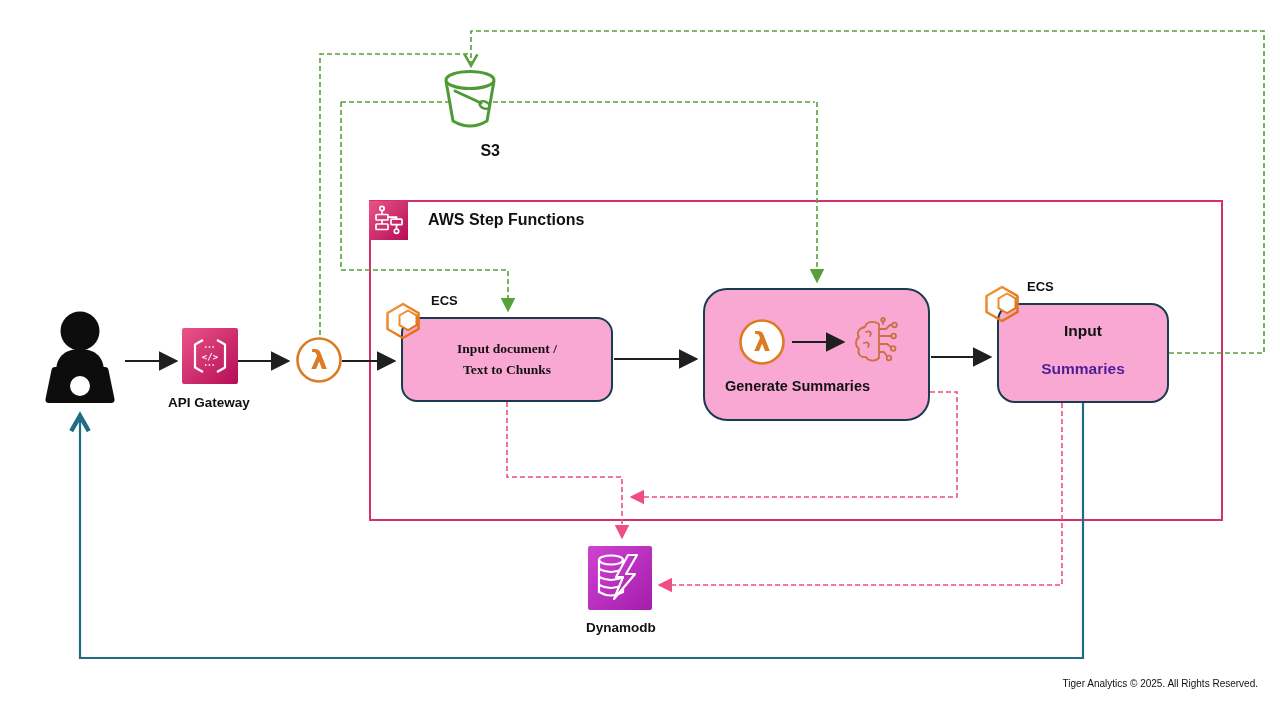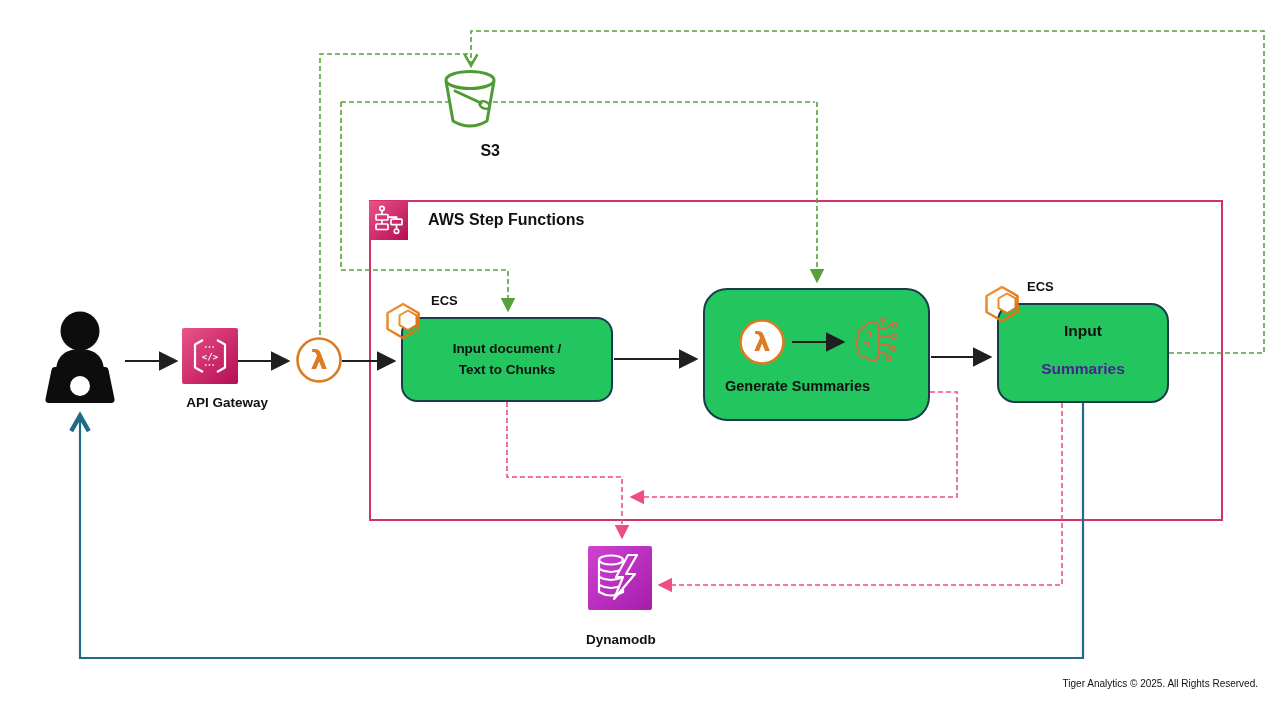--- a/index.html
+++ b/index.html
@@ -1,40 +1,40 @@
 <!DOCTYPE html>
 <html><head>
 <meta charset="utf-8">
 <style>
   html,body{margin:0;padding:0;background:#fff;}
   body{font-family:"Liberation Sans",sans-serif;}
   #stage{position:relative;width:1280px;height:720px;background:#fff;overflow:hidden;}
   .abs{position:absolute;}
   
   #sf-container{z-index:1;border:2.5px solid #d5306e;background:transparent;}
-  .node-box{z-index:2;background:#22c55e;border:2.5px solid #173c4d;box-sizing:border-box;}
+  .node-box{z-index:2;background:#f9a8d4;border:2.5px solid #173c4d;box-sizing:border-box;font-family:Liberation Serif, serif;}
   #connectors{z-index:3;pointer-events:none;}
   .top{z-index:4;}
   
   #input-box{left:401px;top:317px;width:212px;height:85px;border-radius:16px;
     display:flex;flex-direction:column;align-items:center;justify-content:center;}
   #input-box div{font-size:13.5px;font-weight:bold;color:#111;line-height:1.55;text-align:center;}
   #generate-box{left:703px;top:288px;width:227px;height:133px;border-radius:24px;}
   #generate-label{left:703px;top:378px;width:189px;text-align:center;font-size:14.5px;font-weight:bold;color:#111;}
   #merge-box{left:997px;top:303px;width:172px;height:100px;border-radius:18px;}
   #merge-l1{left:997px;top:322px;width:172px;text-align:center;font-size:15.5px;font-weight:bold;color:#111;}
   #merge-l2{left:997px;top:360px;width:172px;text-align:center;font-size:15.5px;font-weight:bold;color:#4c1d95;}
   
   .lbl{font-weight:bold;color:#111;}
   #sf-title{left:428px;top:211px;font-size:16px;}
-  #apigw-label{left:150px;top:395px;width:118px;text-align:right;font-size:13.5px;}
+  #apigw-label{left:150px;top:395px;width:118px;text-align:center;font-size:13.5px;}
   #s3-label{left:444px;top:142px;width:56px;text-align:right;font-size:16px;}
   #ecs-label-1{left:431px;top:293px;font-size:13px;}
   #ecs-label-2{left:1027px;top:279px;font-size:13px;}
-  #dynamodb-label{left:571px;top:620px;width:100px;text-align:center;font-size:13.5px;margin-top:12px;}
+  #dynamodb-label{left:571px;top:620px;width:100px;text-align:center;font-size:13.5px;}
   #footer{right:22px;top:678px;font-size:10px;color:#111;}
 </style>
 </head>
 <body>
 
 <div id="stage">
 
   <div class="abs" id="sf-container" style="left:369px;top:200px;width:850px;height:317px;"></div>
 
   <div class="abs node-box" id="input-box">

